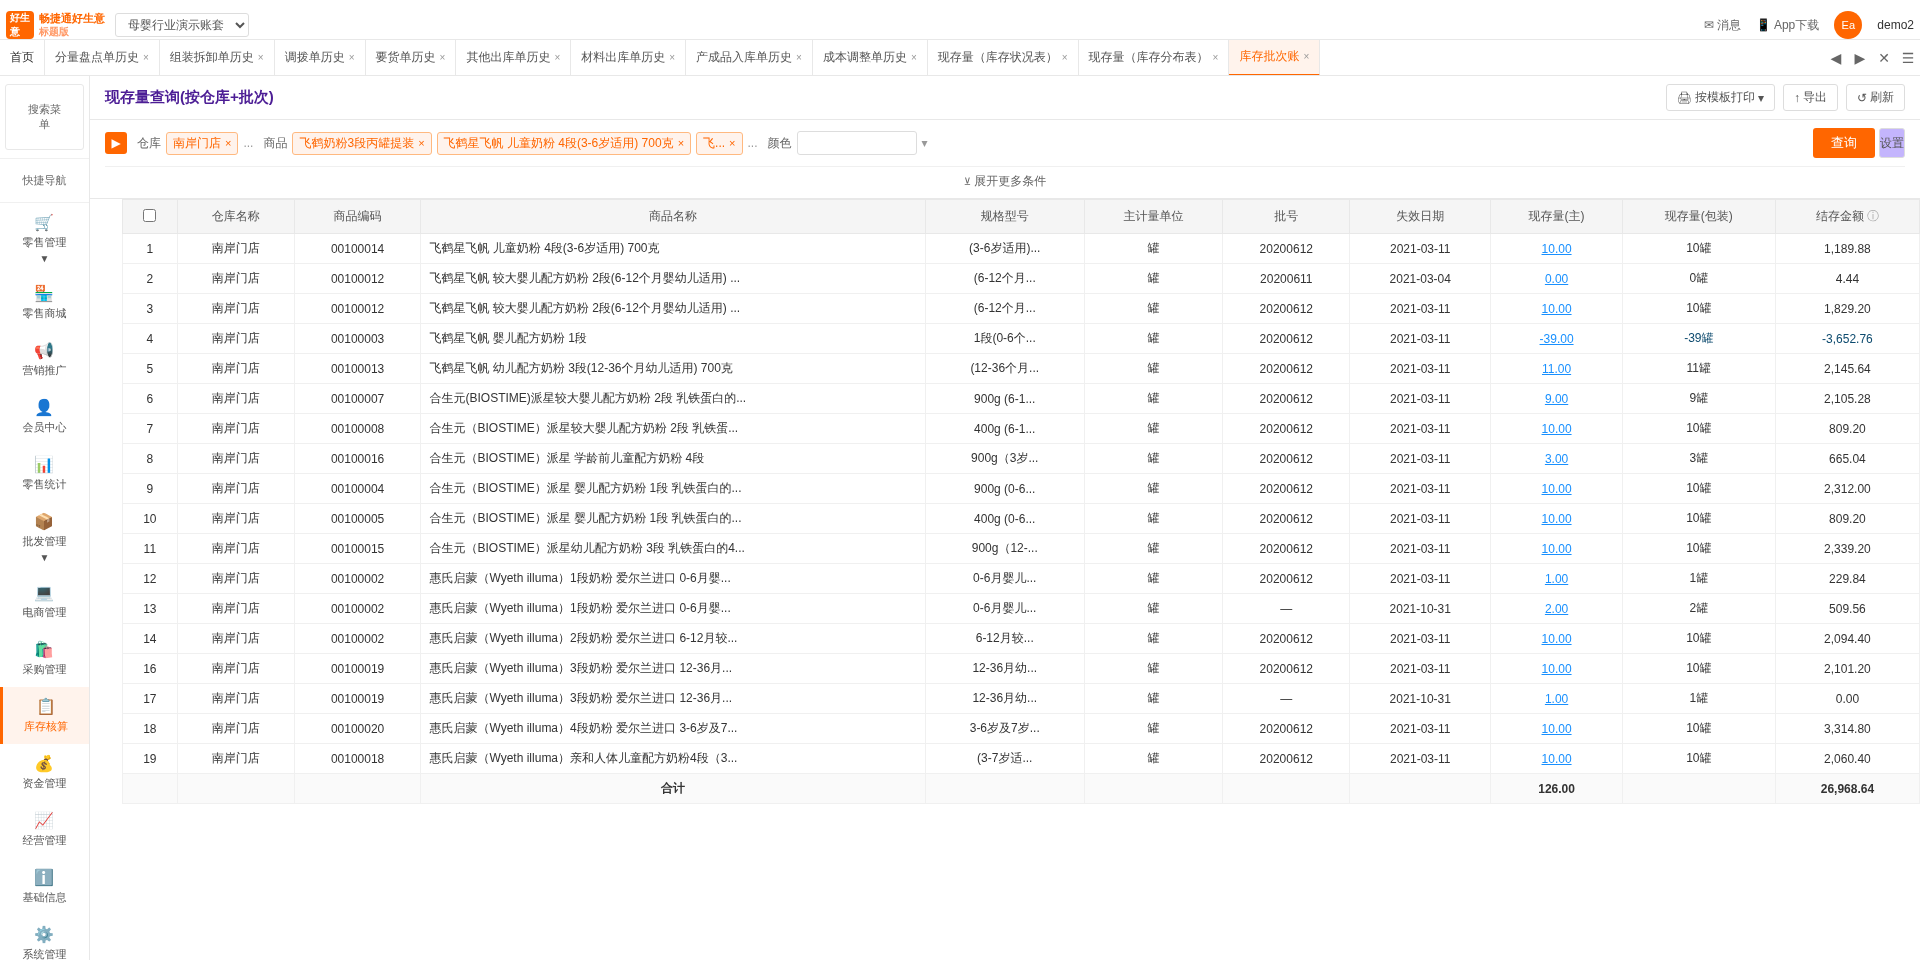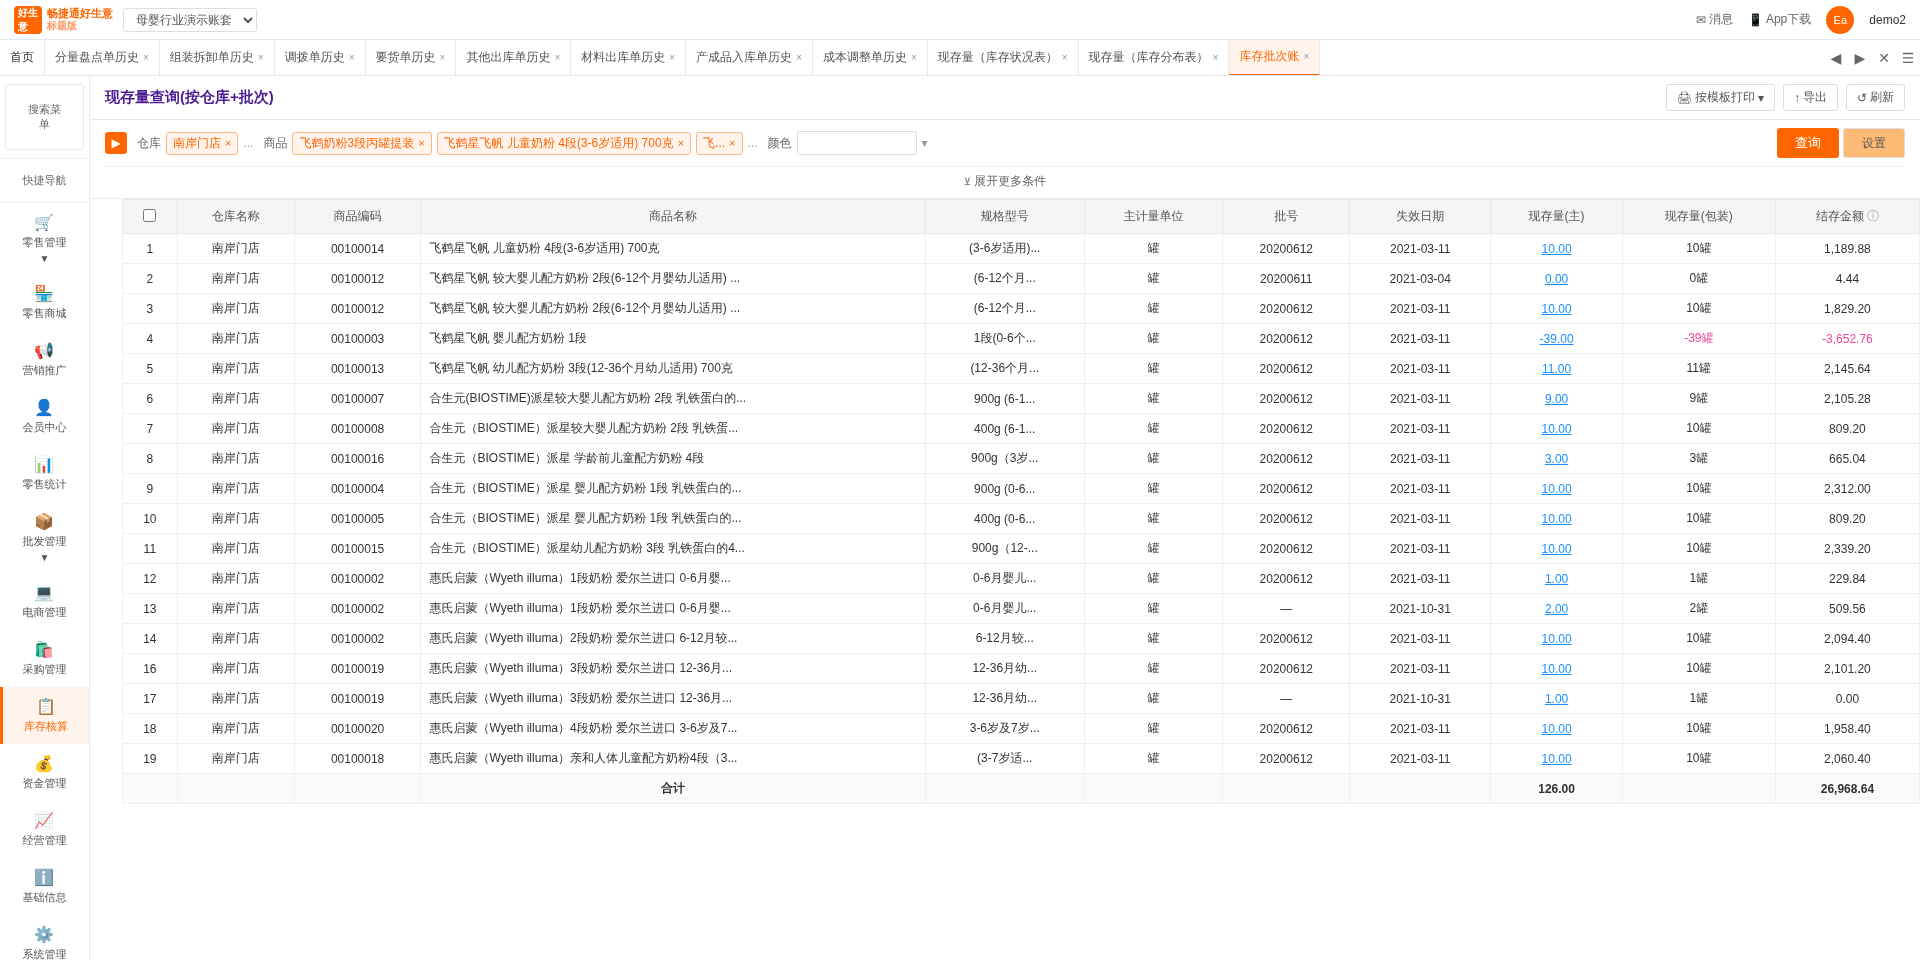--- a/index.html
+++ b/index.html
@@ -1,21 +1,21 @@
 <!DOCTYPE html>
 <html><head>
   <meta charset="utf-8">
   <style>
     * { box-sizing: border-box; margin: 0; padding: 0; }
     body { font-family: 'Microsoft YaHei', Arial, sans-serif; font-size: 12px; background: #f5f5f5; color: #333; overflow: hidden; }
 
     
     .top-bar {
-      display: flex; align-items: center; background: #fff; height: 40px;
-      border-bottom: 1px solid #e8e8e8; padding: 0 14px; justify-content: space-between;
+      display: flex; align-items: flex-end; background: #fff; height: 40px;
+      border-bottom: 1px solid #e8e8e8; padding: 0 6px; justify-content: space-between;
     }
     .top-bar-left { display: flex; align-items: center; gap: 10px; }
     .logo-area { display: flex; align-items: center; gap: 5px; color: #ff6600; font-weight: bold; font-size: 13px; }
     .logo-icon { width: 28px; height: 28px; background: #ff6600; border-radius: 4px; display: flex; align-items: center; justify-content: center; color: white; font-size: 10px; }
     .company-select { border: 1px solid #ddd; border-radius: 3px; padding: 3px 8px; font-size: 12px; color: #555; background: #fff; cursor: pointer; }
     .top-bar-right { display: flex; align-items: center; gap: 15px; color: #666; font-size: 12px; }
     .top-bar-right span { cursor: pointer; display: flex; align-items: center; gap: 3px; }
     .avatar { width: 28px; height: 28px; border-radius: 50%; background: #ff6600; display: flex; align-items: center; justify-content: center; color: white; font-size: 11px; }
 
     
@@ -65,32 +65,32 @@
     .filter-label { font-size: 12px; color: #666; white-space: nowrap; }
     .filter-tag { display: flex; align-items: center; background: #fff3ec; border: 1px solid #ffb980; border-radius: 3px; padding: 2px 6px; font-size: 12px; color: #ff6600; gap: 4px; }
     .filter-tag-close { cursor: pointer; font-size: 11px; }
     .filter-dots { color: #999; cursor: pointer; }
     .filter-more { display: flex; align-items: center; gap: 3px; color: #666; cursor: pointer; font-size: 12px; border-top: 1px solid #f0f0f0; margin-top: 8px; padding-top: 6px; justify-content: center; }
     .expand-icon { font-size: 10px; }
     .filter-arrow { width: 22px; height: 22px; background: #ff6600; color: white; border: none; border-radius: 3px; cursor: pointer; display: flex; align-items: center; justify-content: center; font-size: 12px; }
 
     
     .btn-query { background: #ff6600; color: white; border: none; border-radius: 3px; padding: 6px 18px; cursor: pointer; font-size: 13px; }
-    .btn-setting { background: #fdba74; color: #555; border: 1px solid #ddd; border-radius: 3px; padding: 5px 18px; cursor: pointer; font-size: 12px; }
+    .btn-setting { background: #c4b5fd; color: #555; border: 1px solid #ddd; border-radius: 3px; padding: 5px 0; cursor: pointer; font-size: 12px; }
 
     
     .table-wrapper { flex: 1; overflow: auto; background: #fff; margin: 0; padding-left: 32px; }
     table { width: 100%; border-collapse: collapse; font-size: 12px; }
     thead tr { background: #f5f5f5; }
     thead th { padding: 8px 8px; border: 1px solid #e8e8e8; text-align: center; font-weight: 500; color: #555; white-space: nowrap; position: sticky; top: 0; background: #f5f5f5; z-index: 1; }
     tbody tr { background: #fff; }
     tbody tr.footer-row { background: #fafafa; font-weight: bold; }
     tbody td { padding: 6px 8px; border: 1px solid #f0f0f0; text-align: center; color: #333; white-space: nowrap; }
     tbody td.left { text-align: left; }
-    .negative { color: #ec4899; }
+    .negative { color: #0c4a6e; }
     .link-text { color: #1890ff; text-decoration: underline; cursor: pointer; }
     .th-with-icon { display: flex; align-items: center; justify-content: center; gap: 3px; }
   </style>
 </head>
 <body>
 
 <div class="top-bar">
   <div class="top-bar-left">
     <div class="logo-area">
       <div class="logo-icon">好生<br>意</div>
@@ -547,21 +547,21 @@
     <td>18</td>
     <td>南岸门店</td>
     <td>00100020</td>
     <td class="left" style="max-width:280px;overflow:hidden;text-overflow:ellipsis">惠氏启蒙（Wyeth illuma）4段奶粉 爱尔兰进口 3-6岁及7...</td>
     <td>3-6岁及7岁...</td>
     <td>罐</td>
     <td>20200612</td>
     <td>2021-03-11</td>
     <td class="link-text ">10.00</td>
     <td class="">10罐</td>
-    <td class="">1,958.40</td>
+    <td class="">3,314.80</td>
   </tr>
             <tr>
     <td>19</td>
     <td>南岸门店</td>
     <td>00100018</td>
     <td class="left" style="max-width:280px;overflow:hidden;text-overflow:ellipsis">惠氏启蒙（Wyeth illuma）亲和人体儿童配方奶粉4段（3...</td>
     <td>(3-7岁适...</td>
     <td>罐</td>
     <td>20200612</td>
     <td>2021-03-11</td>

